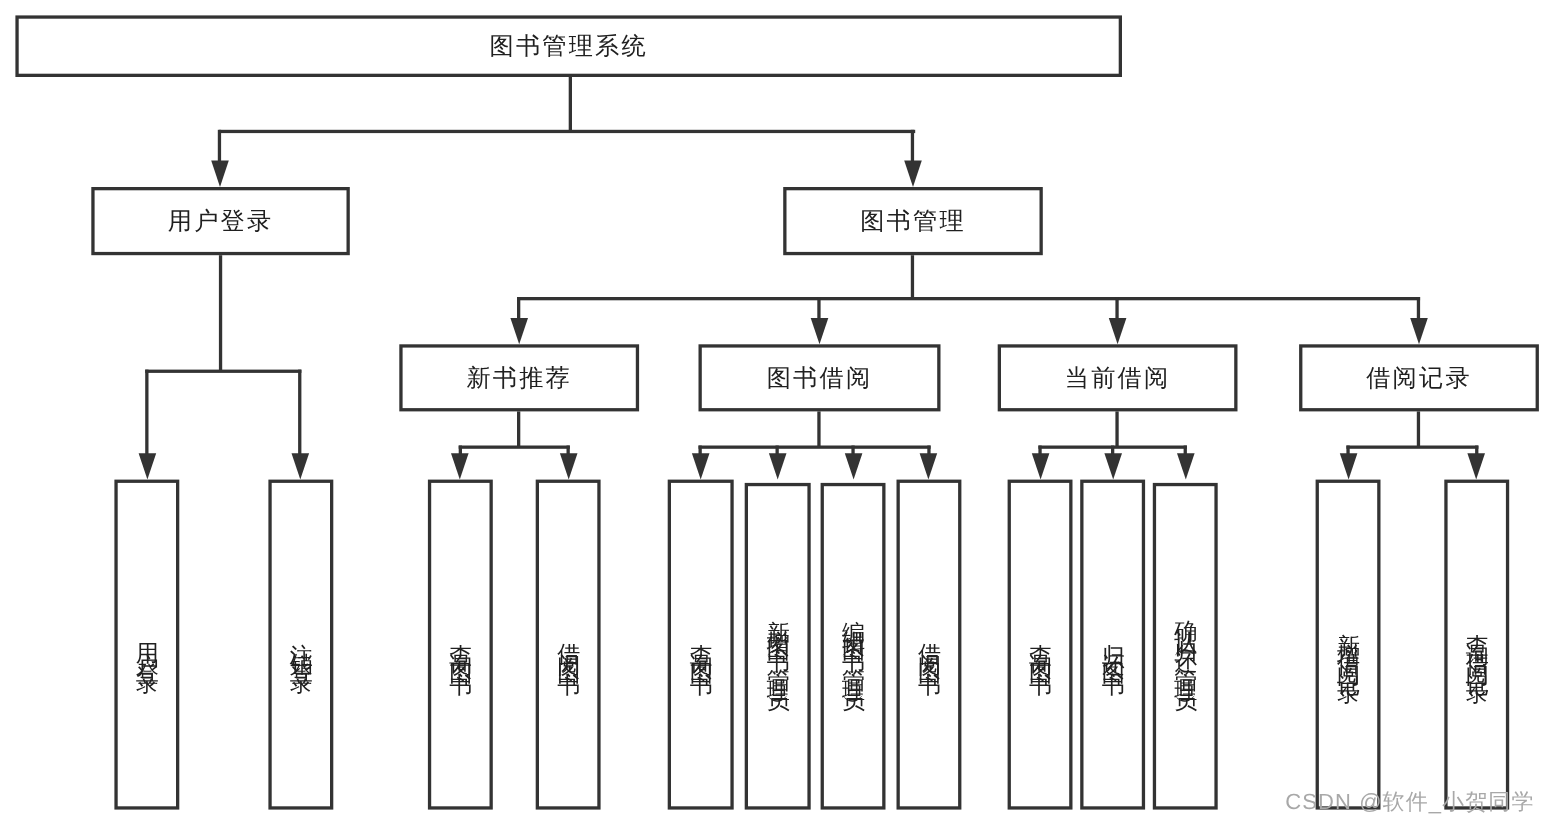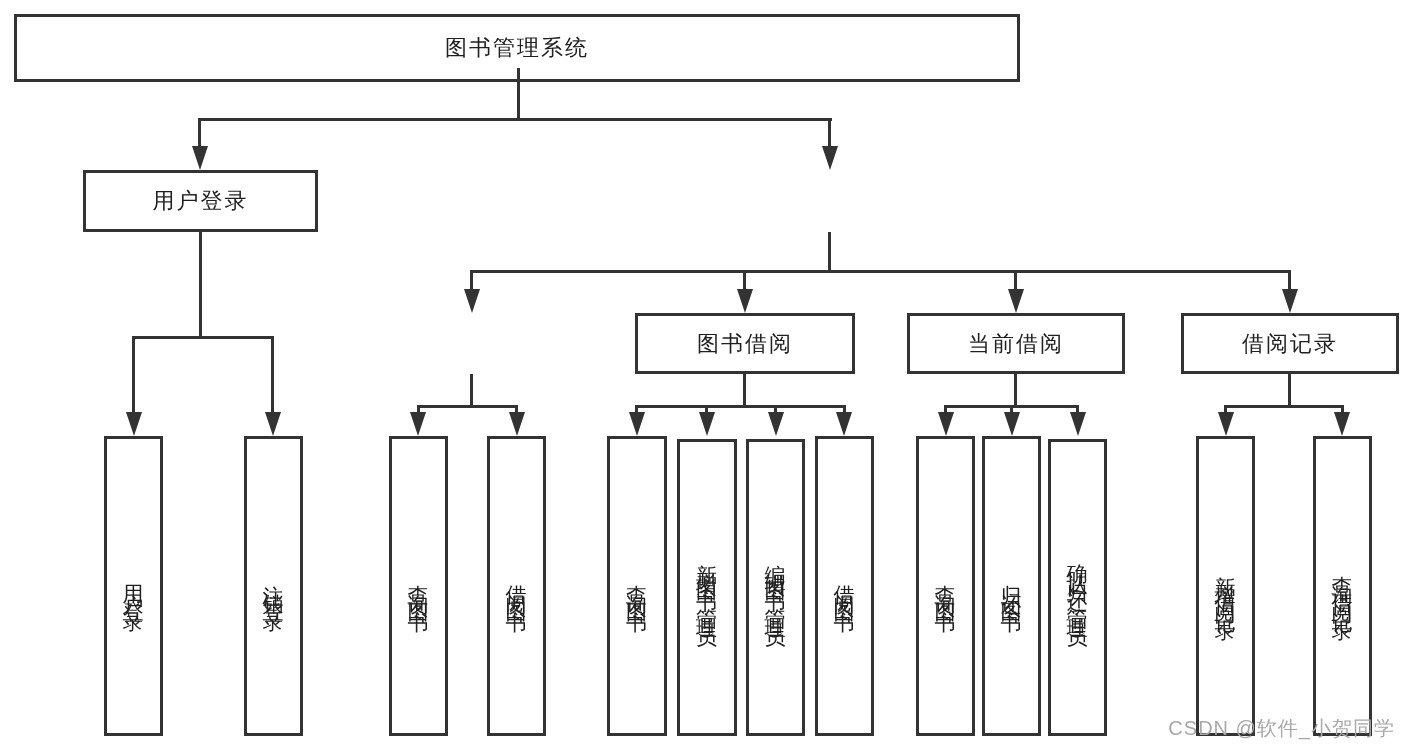--- a/index.html
+++ b/index.html
@@ -51,53 +51,59 @@
     color:var(--watermark);
     z-index:5;
     letter-spacing:1px;
   }
 </style>
 </head>
 <body>
 
 <div id="canvas">
 
-  <div class="box hbox" style="left:14px;top:14px;width:1006px;height:68px;">
+  <div class="box hbox" style="left:14px;top:14px;width:1006px;height:56px;">
     <span>图书管理系统</span>
   </div>
 
   <div class="vl" style="left:517px;top:68px;height:51px;"></div>
   <div class="hl" style="left:199px;top:118px;width:633px;"></div>
   <div class="vl" style="left:198px;top:118px;height:30px;"></div>
   <div class="arrow" style="left:192px;top:146px;"></div>
   <div class="vl" style="left:828px;top:118px;height:30px;"></div>
   <div class="arrow" style="left:822px;top:146px;"></div>
 
   <div class="box hbox" style="left:83px;top:170px;width:235px;height:62px;">
     <span>用户登录</span>
+  </div>
+  <div class="box hbox" style="left:712px;top:170px;width:236px;height:62px;">
+    <span>图书管理</span>
   </div>
 
   <div class="vl" style="left:199px;top:232px;height:105px;"></div>
   <div class="hl" style="left:132px;top:336px;width:142px;"></div>
   <div class="vl" style="left:132px;top:336px;height:78px;"></div>
   <div class="arrow" style="left:126px;top:412px;"></div>
   <div class="vl" style="left:271px;top:336px;height:78px;"></div>
   <div class="arrow" style="left:265px;top:412px;"></div>
 
   <div class="vl" style="left:828px;top:232px;height:40px;"></div>
   <div class="hl" style="left:470px;top:270px;width:821px;"></div>
   <div class="vl" style="left:470px;top:270px;height:21px;"></div>
   <div class="arrow" style="left:464px;top:289px;"></div>
   <div class="vl" style="left:743px;top:270px;height:21px;"></div>
   <div class="arrow" style="left:737px;top:289px;"></div>
   <div class="vl" style="left:1014px;top:270px;height:21px;"></div>
   <div class="arrow" style="left:1008px;top:289px;"></div>
   <div class="vl" style="left:1288px;top:270px;height:21px;"></div>
   <div class="arrow" style="left:1282px;top:289px;"></div>
 
+  <div class="box hbox" style="left:363px;top:313px;width:218px;height:61px;">
+    <span>新书推荐</span>
+  </div>
   <div class="box hbox" style="left:635px;top:313px;width:220px;height:61px;">
     <span>图书借阅</span>
   </div>
   <div class="box hbox" style="left:907px;top:313px;width:218px;height:61px;">
     <span>当前借阅</span>
   </div>
   <div class="box hbox" style="left:1181px;top:313px;width:218px;height:61px;text-align:center;">
     <span>借阅记录</span>
   </div>
 

